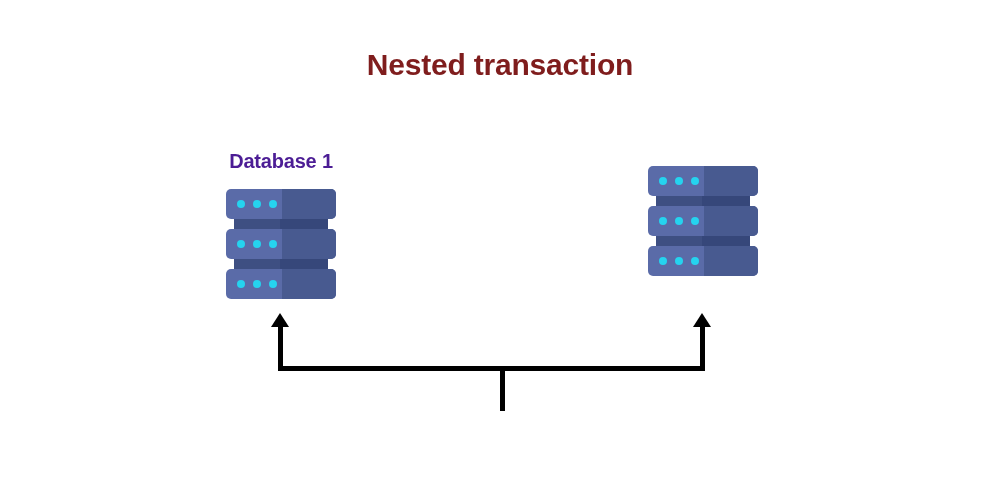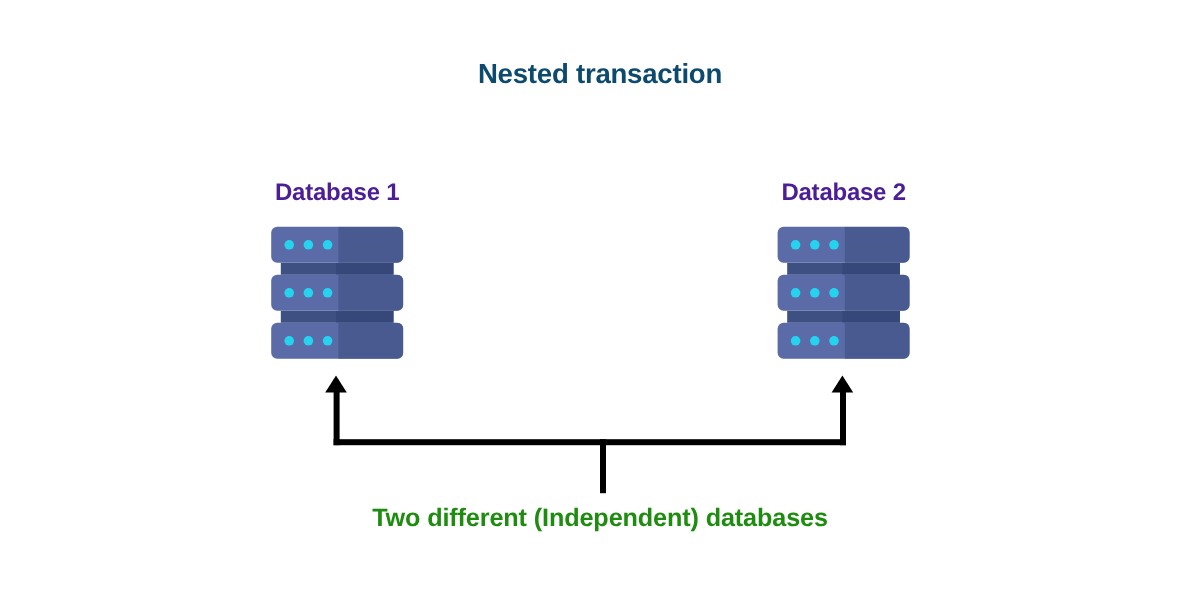--- a/index.html
+++ b/index.html
@@ -18,23 +18,23 @@
     overflow: hidden;
   }
 
   
   .title {
     position: absolute;
     left: 0;
     top: 48px;
     width: 1000px;
     text-align: center;
-    font-size: 23px;
+    font-size: 30px;
     font-weight: bold;
-    color: #0c4a6e;
+    color: #7f1d1d;
     letter-spacing: -0.2px;
   }
 
   
   .db-group {
     position: absolute;
     width: 200px;
     top: 150px;
   }
   .db-group.left  { left: 181px; }
@@ -187,21 +187,20 @@
         <div class="dots">
           <span class="dot"></span>
           <span class="dot"></span>
           <span class="dot"></span>
         </div>
       </div>
     </div>
   </div>
 
   <div class="db-group right">
-    <div class="db-label">Database 2</div>
 
     <div class="server-icon">
       <div class="feet f1">
         <div class="right-half"></div>
       </div>
       <div class="feet f2">
         <div class="right-half"></div>
       </div>
 
       <div class="slab s1">
@@ -233,15 +232,14 @@
     </div>
   </div>
 
   <div class="arrowhead left"></div>
   <div class="arrowhead right"></div>
   <div class="line v-left"></div>
   <div class="line v-right"></div>
   <div class="line h-main"></div>
   <div class="line v-center"></div>
 
-  <div class="caption">Two different (Independent) databases</div>
 
 </div>
 
 </body></html>

